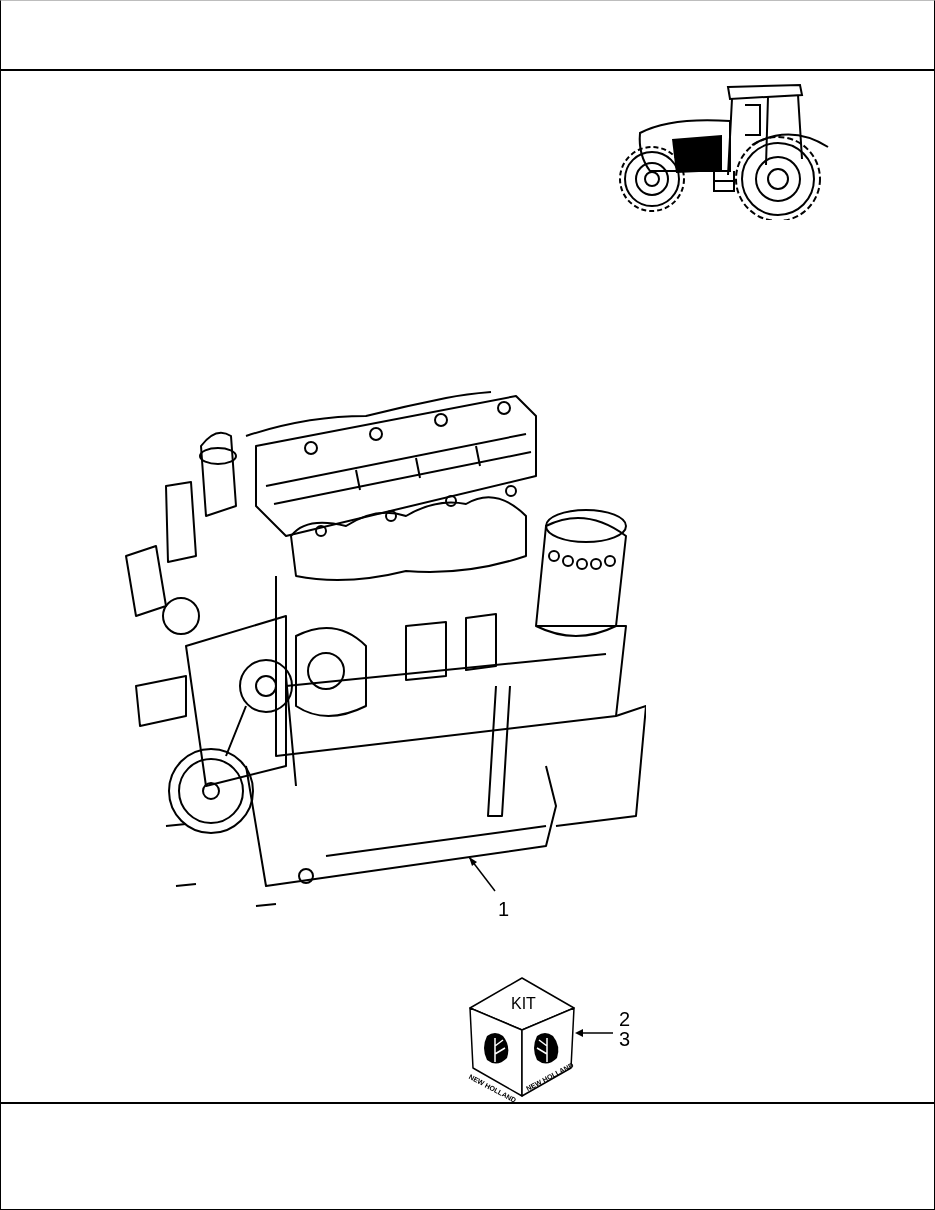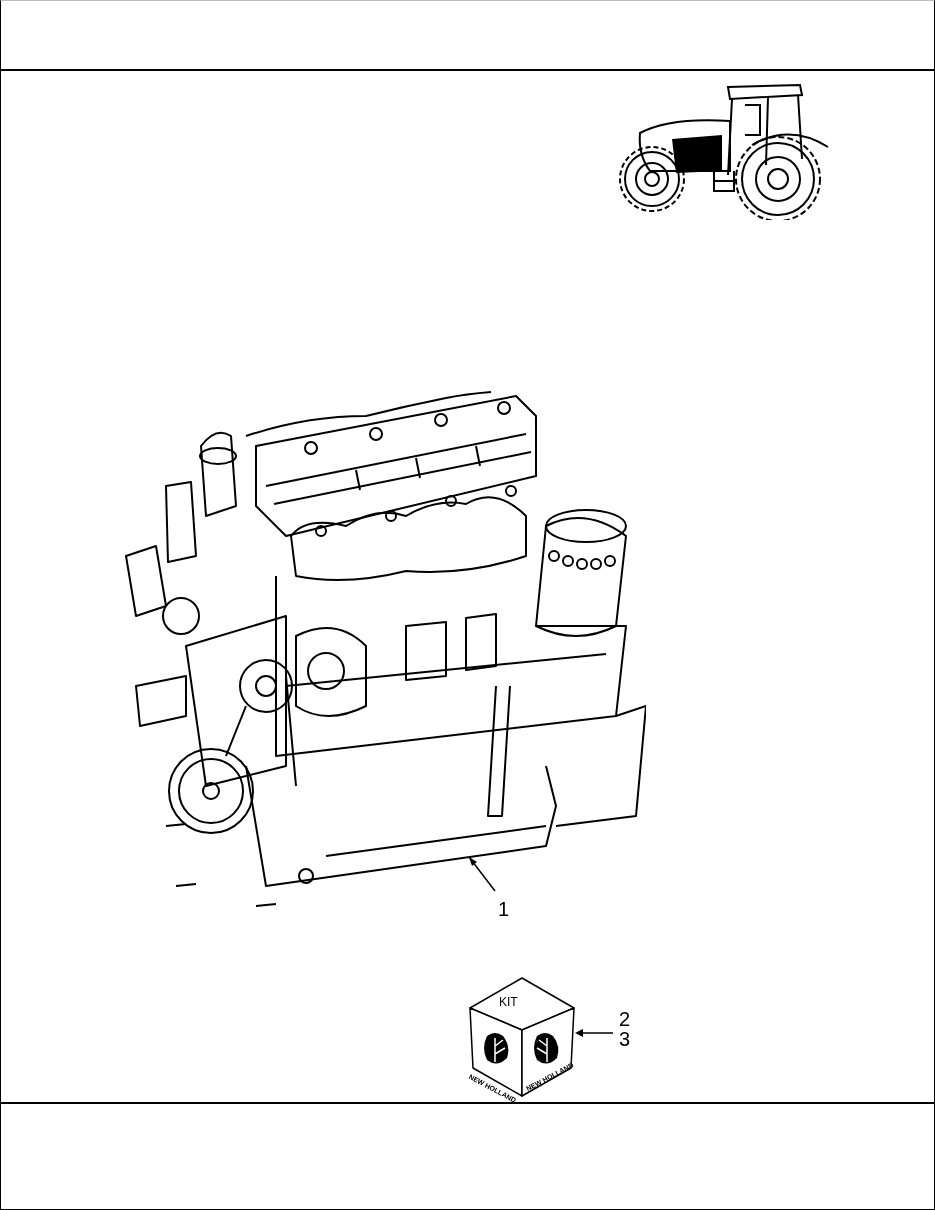--- a/index.html
+++ b/index.html
@@ -141,21 +141,21 @@
 
         <g fill="#000">
           <path d="M20 60 Q14 72 20 84 Q30 92 40 82 Q44 70 36 60 Q28 54 20 60 Z"></path>
           <path d="M70 60 Q64 72 70 84 Q80 92 90 82 Q94 70 86 60 Q78 54 70 60 Z"></path>
         </g>
         <g stroke="#fff" stroke-width="1.5" fill="none">
           <path d="M28 62 L28 86 M28 70 L36 64 M28 78 L38 72"></path>
           <path d="M80 62 L80 86 M80 70 L72 64 M80 78 L70 72"></path>
         </g>
       </svg>
-      <div style="position:absolute; left:32px; top:19px; font-size:12px;text-align:right;">KIT</div>
+      <div style="position:absolute; left:44px; top:19px; font-size:16px;text-align:right;">KIT</div>
       <div style="position:absolute; left:4px; top:97px; font-size:7px; font-weight:bold; transform: rotate(28deg); transform-origin: left top; white-space:nowrap;">NEW HOLLAND</div>
       <div style="position:absolute; left:58px; top:110px; font-size:7px; font-weight:bold; transform: rotate(-28deg); transform-origin: left top; white-space:nowrap;">NEW HOLLAND</div>
     </div>
 
     <svg style="position:absolute; left:574px; top:956px;" width="40" height="12">
       <line x1="38" y1="6" x2="2" y2="6" stroke="#000" stroke-width="1.5"></line>
       <polygon points="0,6 8,2 8,10" fill="#000"></polygon>
     </svg>
     <div class="callout" style="left:618px; top:938px;">2</div>
     <div class="callout" style="left:618px; top:958px;">3</div>

